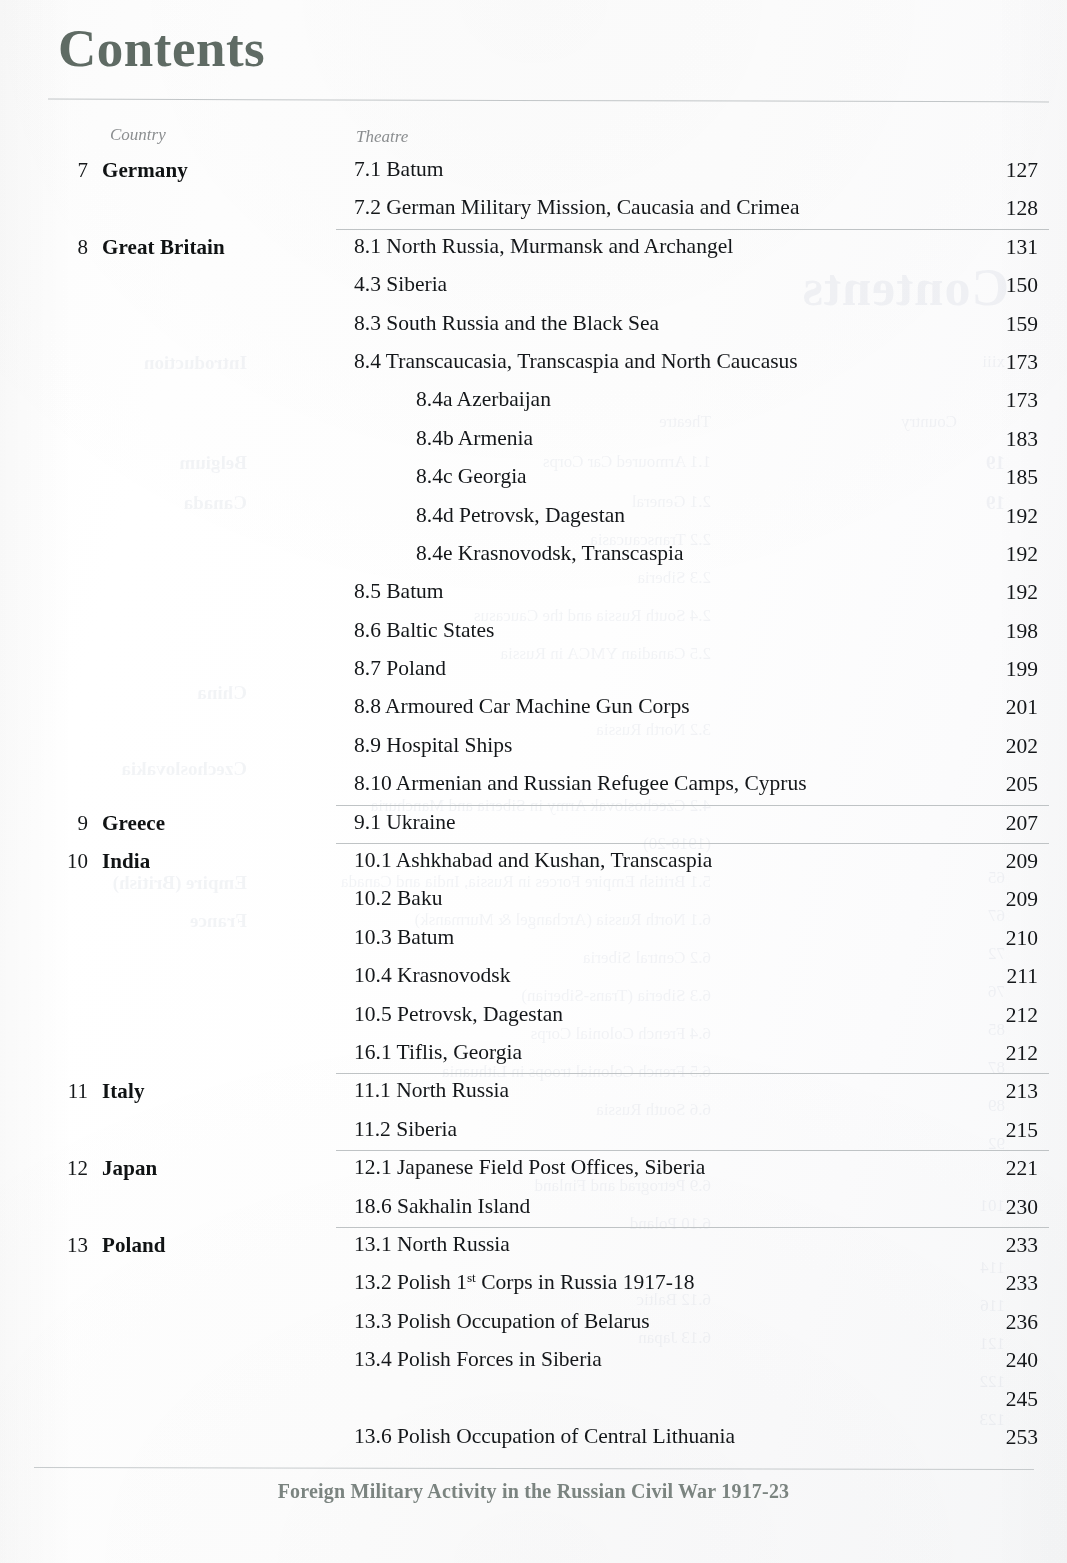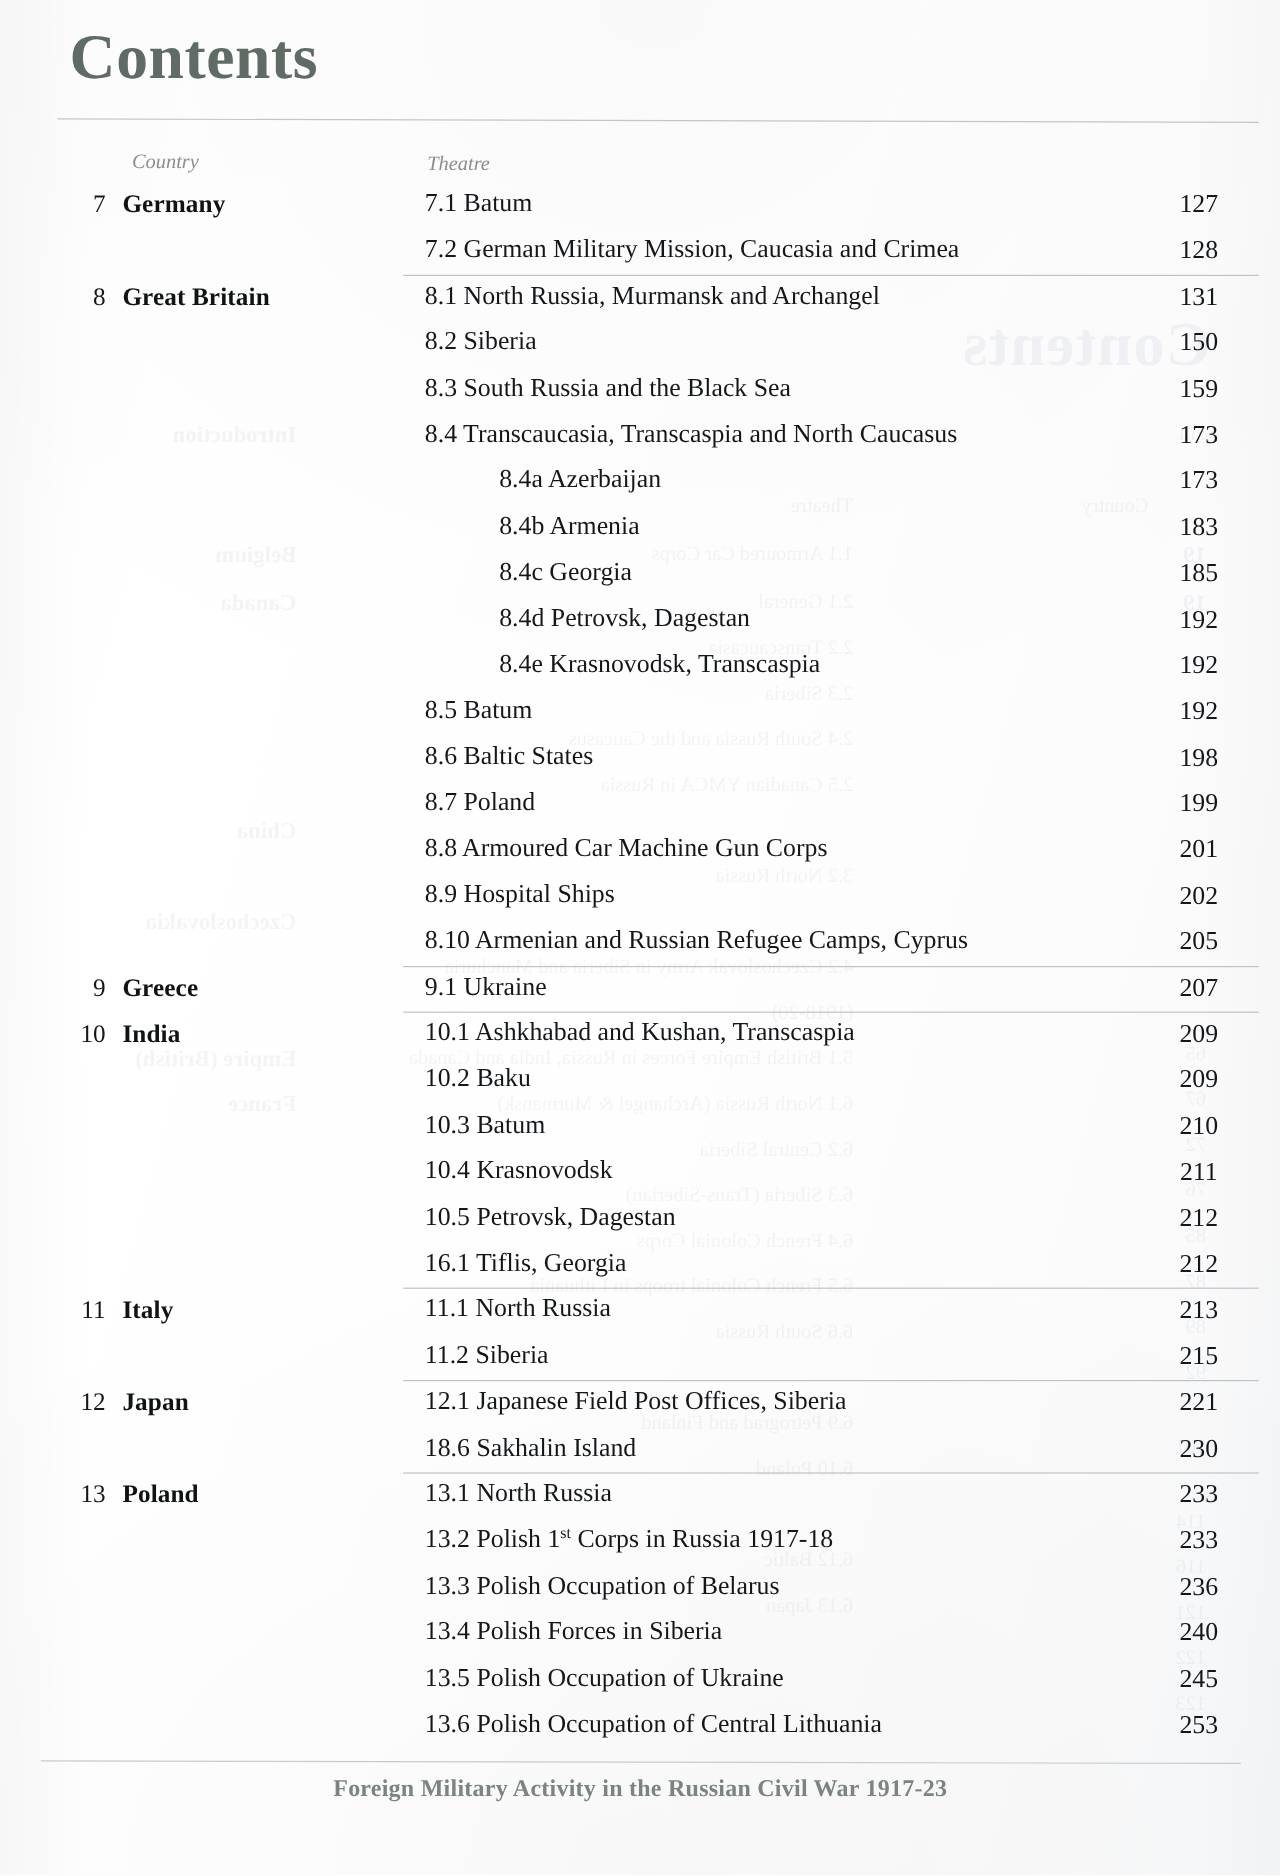--- a/index.html
+++ b/index.html
@@ -164,21 +164,21 @@
     text-align: center;
   }
   .theatre sup {
     font-size: 0.62em;
     vertical-align: 0.55em;
   }
   .pg {
     position: absolute;
     left: 960px;
     width: 78px;
-    text-align: center;
+    text-align: right;
     font-size: 21.5px;
     color: #14171a;
     top: 6px;
   }
 
   
   .footer {
     position: absolute;
     left: 0;
     top: 1480px;
@@ -271,21 +271,21 @@
         </div>
         <div class="group">
           <div class="grule"></div>
           <div class="grow">
             <div class="cnum">8</div>
             <div class="cname">Great Britain</div>
             <div class="theatre">8.1 North Russia, Murmansk and Archangel</div>
             <div class="pg">131</div>
           </div>
           <div class="grow">
-            <div class="theatre">8.2 Siberia</div>
+            <div class="theatre">4.3 Siberia</div>
             <div class="pg">150</div>
           </div>
           <div class="grow">
             <div class="theatre">8.3 South Russia and the Black Sea</div>
             <div class="pg">159</div>
           </div>
           <div class="grow">
             <div class="theatre">8.4 Transcaucasia, Transcaspia and North Caucasus</div>
             <div class="pg">173</div>
           </div>
@@ -412,21 +412,20 @@
           </div>
           <div class="grow">
             <div class="theatre">13.3 Polish Occupation of Belarus</div>
             <div class="pg">236</div>
           </div>
           <div class="grow">
             <div class="theatre">13.4 Polish Forces in Siberia</div>
             <div class="pg">240</div>
           </div>
           <div class="grow">
-            <div class="theatre">13.5 Polish Occupation of Ukraine</div>
             <div class="pg">245</div>
           </div>
           <div class="grow">
             <div class="theatre">13.6 Polish Occupation of Central Lithuania</div>
             <div class="pg">253</div>
           </div>
         </div>
       </div>
   </div>
 

